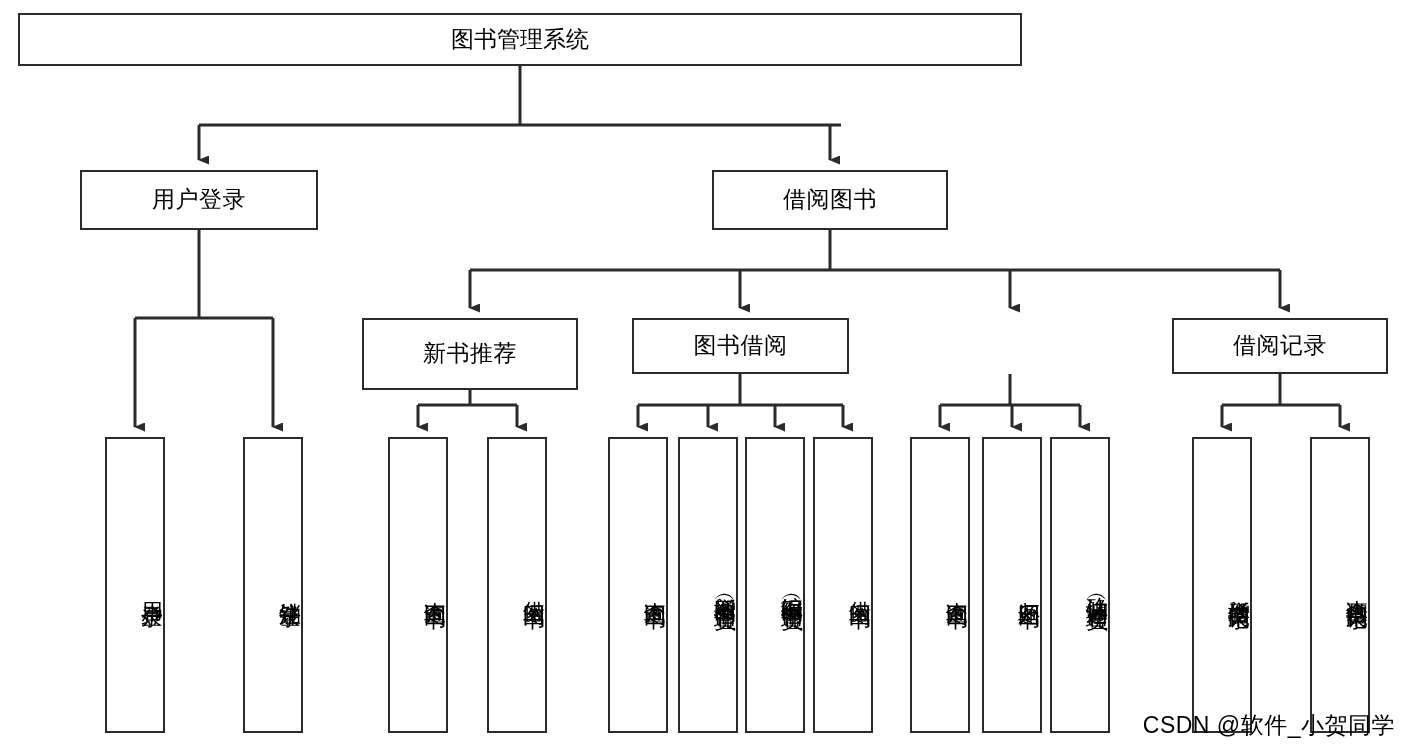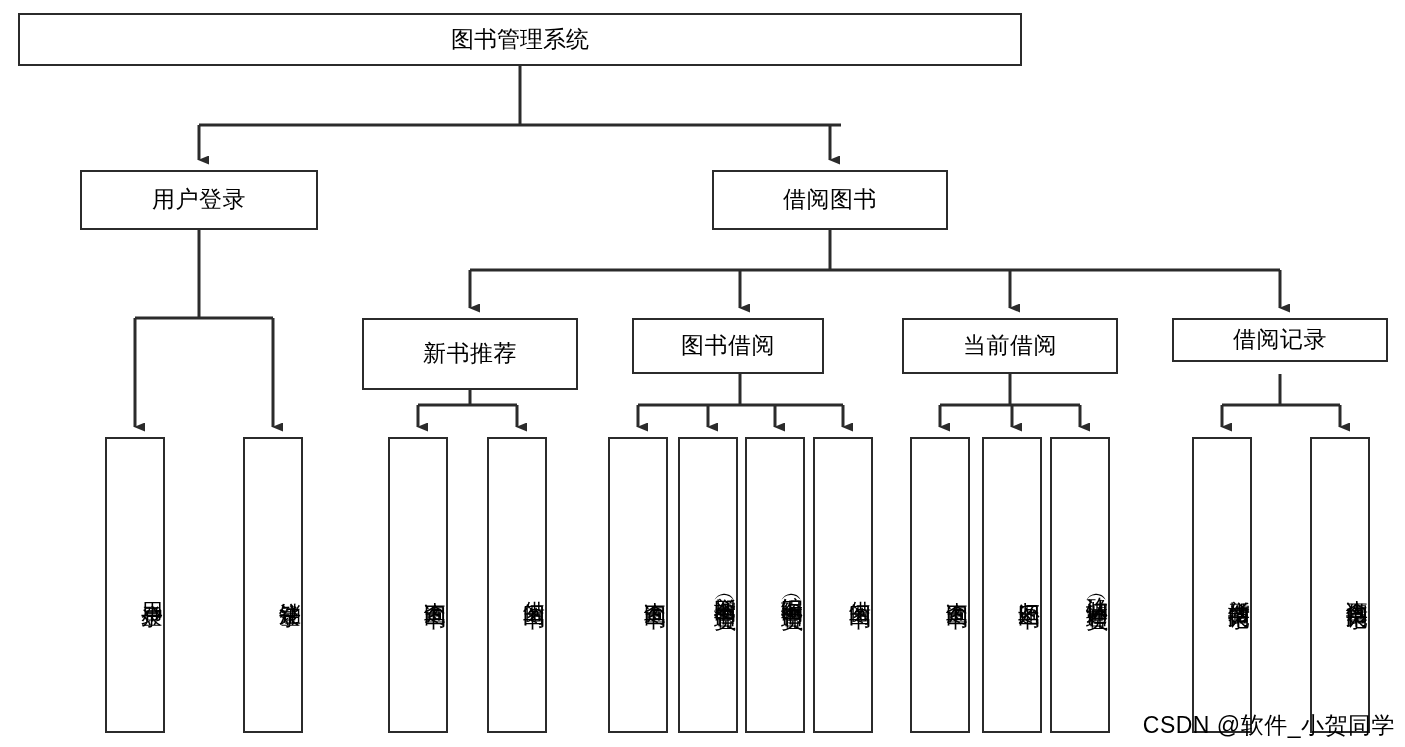--- a/index.html
+++ b/index.html
@@ -131,27 +131,24 @@
   <div class="node node-h" style="left:80px; top:170px; width:238px; height:60px;">
     <span>用户登录</span>
   </div>
   <div class="node node-h" style="left:712px; top:170px; width:236px; height:60px;">
     <span>借阅图书</span>
   </div>
 
   <div class="node node-h" style="left:362px; top:318px; width:216px; height:72px;">
     <span>新书推荐</span>
   </div>
-  <div class="node node-h" style="left:632px; top:318px; width:192px; height:56px;font-family:Liberation Serif, serif;">
+  <div class="node node-h" style="left:632px; top:318px; width:217px; height:56px;font-family:Liberation Serif, serif;">
     <span>图书借阅</span>
   </div>
-  <div class="node node-h" style="left:902px; top:318px; width:216px; height:56px;">
-    <span>当前借阅</span>
-  </div>
-  <div class="node node-h" style="left:1172px; top:318px; width:216px; height:44px;">
+  <div class="node node-h" style="left:1172px; top:318px; width:216px; height:56px;">
     <span>借阅记录</span>
   </div>
 
   <div class="node node-leaf" style="left:105px; top:437px; width:60px; height:296px;">
     <span class="vtext">用户登录</span>
   </div>
   <div class="node node-leaf" style="left:243px; top:437px; width:60px; height:296px;">
     <span class="vtext">注销登录</span>
   </div>
 

